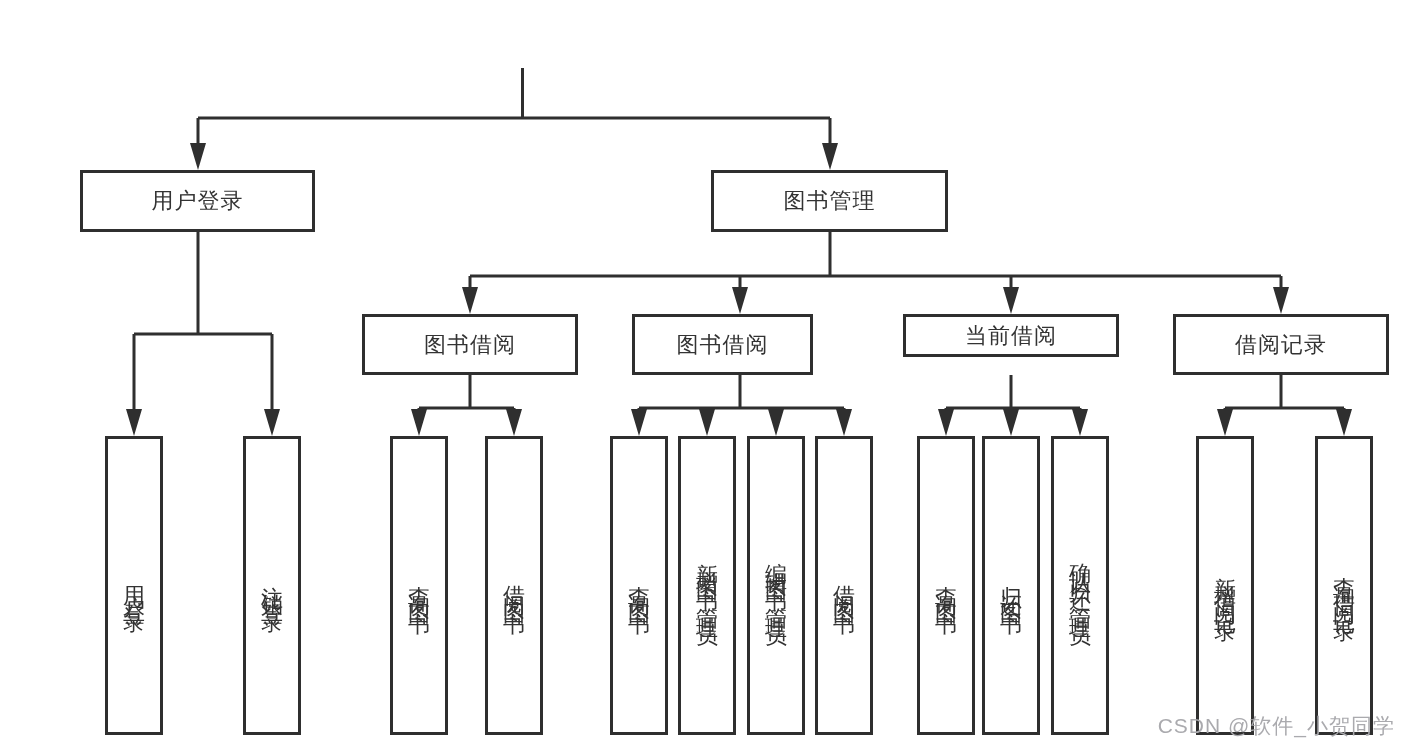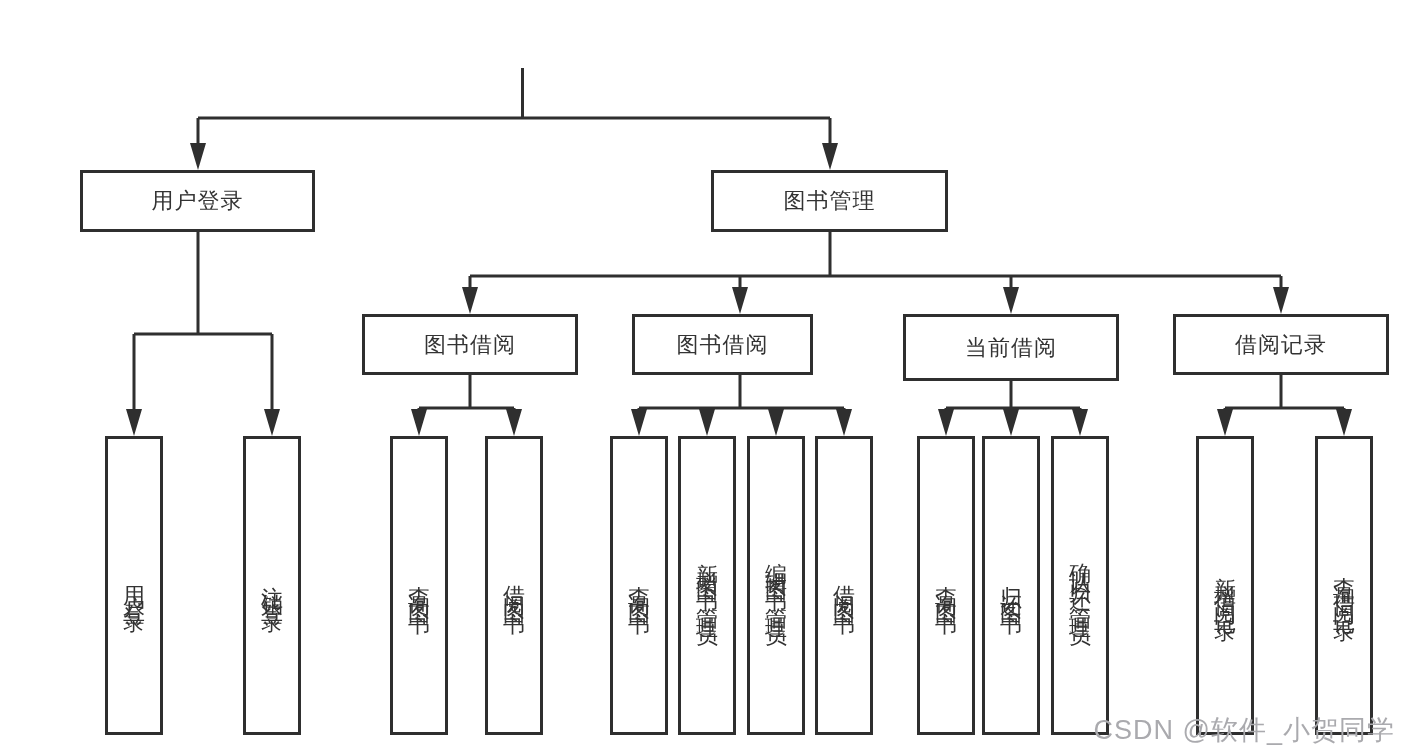--- a/index.html
+++ b/index.html
@@ -41,21 +41,21 @@
     writing-mode: vertical-rl;
     font-size: 22px;
     letter-spacing: 9px;
     line-height: 1;
     color: #333333;
   }
   .watermark {
     position: absolute;
     top: 712px;
     right: 10px;
-    font-size: 27px;
+    font-size: 21px;
     color: #aaaaae;
     letter-spacing: 1px;
     white-space: nowrap;
     z-index: 5;
   }
 </style>
 </head>
 <body>
 
 <div class="canvas">
@@ -83,21 +83,21 @@
     <path d="M1281 375 V408 M1225 408 H1344 M1225 408 V411 M1344 408 V411" stroke="#2f2f2f" stroke-width="3" fill="none"></path>
     <path fill="#2f2f2f" stroke="none" d="M1225 436 l-8 -27 h16 z M1344 436 l-8 -27 h16 z"></path>
   </svg>
 
 
   <div class="node hnode" style="left:80px; top:170px; width:235px; height:62px;">用户登录</div>
   <div class="node hnode" style="left:711px; top:170px; width:237px; height:62px;font-family:Liberation Mono, monospace;">图书管理</div>
 
   <div class="node hnode" style="left:362px; top:314px; width:216px; height:61px;">图书借阅</div>
   <div class="node hnode" style="left:632px; top:314px; width:181px; height:61px;">图书借阅</div>
-  <div class="node hnode" style="left:903px; top:314px; width:216px; height:67px;">当前借阅</div>
+  <div class="node hnode" style="left:903px; top:314px; width:216px; height:43px;">当前借阅</div>
   <div class="node hnode" style="left:1173px; top:314px; width:216px; height:61px;">借阅记录</div>
 
   <div class="node vnode" style="left:105px;">
     <span class="vtext">用户登录</span>
   </div>
   <div class="node vnode" style="left:243px;">
     <span class="vtext">注销登录</span>
   </div>
 
   <div class="node vnode" style="left:390px;">

